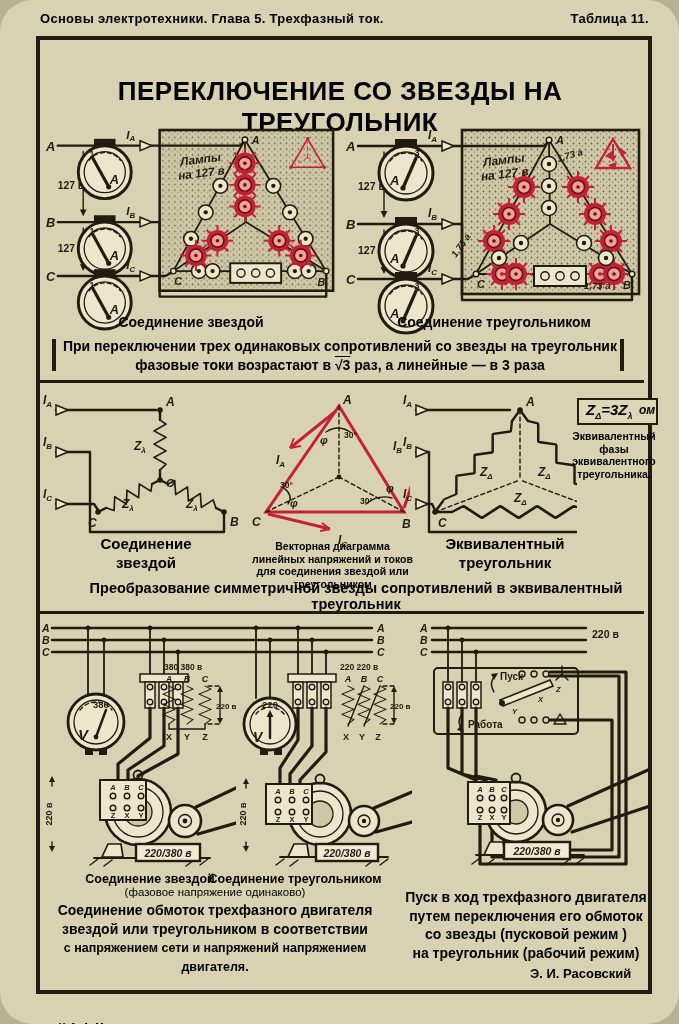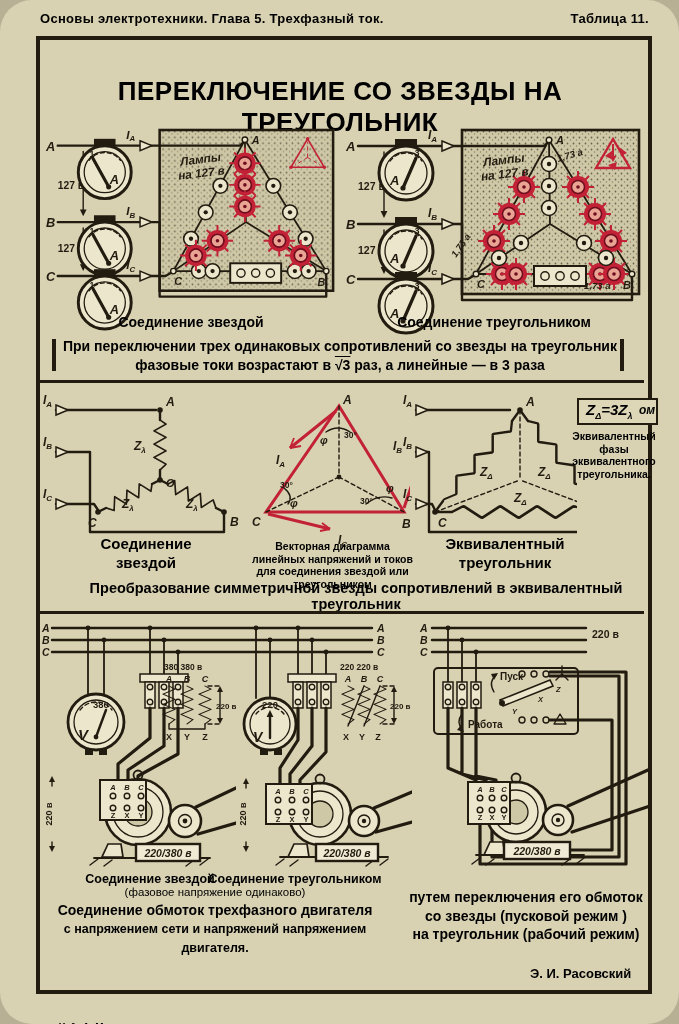--- a/index.html
+++ b/index.html
@@ -655,23 +655,25 @@
     </g>
     <rect x="100" y="224" width="66" height="17" fill="#f0ead4" stroke="#221b10" stroke-width="2.4"></rect>
     <text x="133" y="237" font-size="10.5" class="ti" text-anchor="middle">220/380 в</text>
   </svg>
 
   <div class="abs cap" style="left:55px;top:872px;width:190px;font-size:12.5px;">Соединение звездой</div>
   <div class="abs cap" style="left:200px;top:872px;width:190px;font-size:12.5px;">Соединение треугольником</div>
   <div class="abs cap" style="left:70px;top:886px;width:290px;font-size:11.5px;font-weight:normal;">(фазовое напряжение одинаково)</div>
   <div class="abs cap" style="left:30px;top:901px;width:370px;font-size:14px;line-height:19px;">
     <div>Соединение обмоток трехфазного двигателя</div>
+    <div>звездой или треугольником в соответствии</div>
     <div style="font-size:12.5px;">с напряжением сети и напряжений напряжением двигателя.</div>
   </div>
   <div class="abs cap" style="left:396px;top:888px;width:260px;font-size:14px;line-height:18.5px;">
+    <div>Пуск в ход трехфазного двигателя</div>
     <div>путем переключения его обмоток</div>
     <div><span>со звезды (</span><span style="font-weight:900;">пусковой</span><span> режим )</span></div>
     <div><span>на треугольник (</span><span style="font-weight:900;">рабочий</span><span> режим)</span></div>
   </div>
 
   <div class="abs" style="left:530px;top:966px;font-size:13px;font-weight:bold;">Э. И. Расовский</div>
   <div class="abs" style="left:58px;top:998px;font-size:10px;font-style:italic;font-weight:bold;margin-top:24px;">Худ. А. Меньшиков</div>
 
 </div>
 

